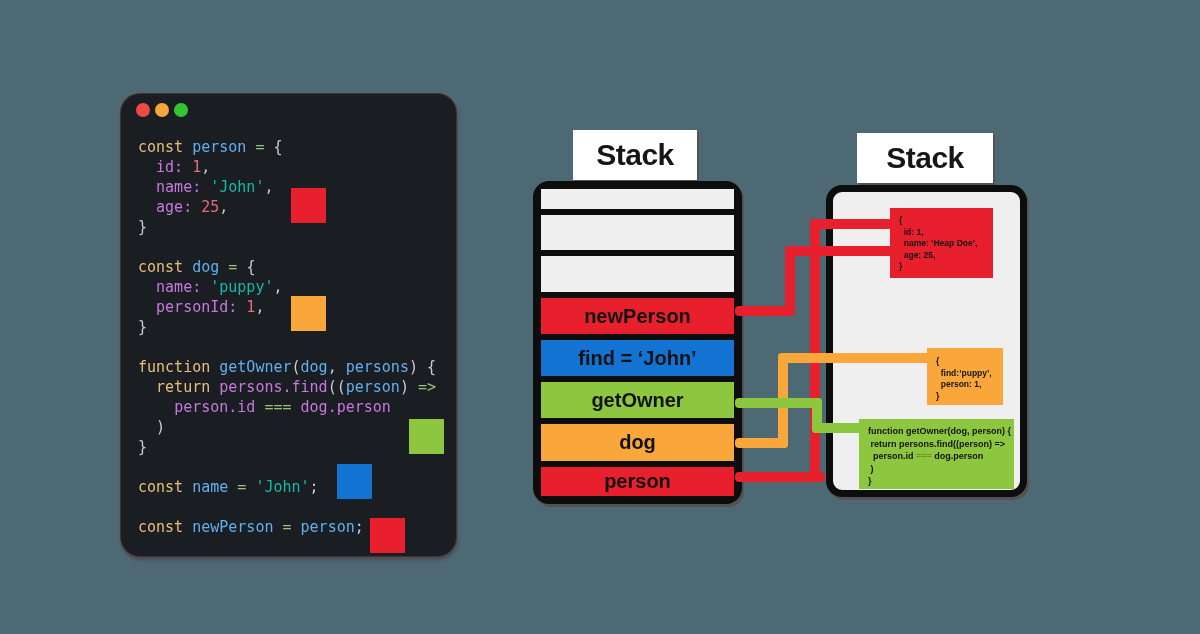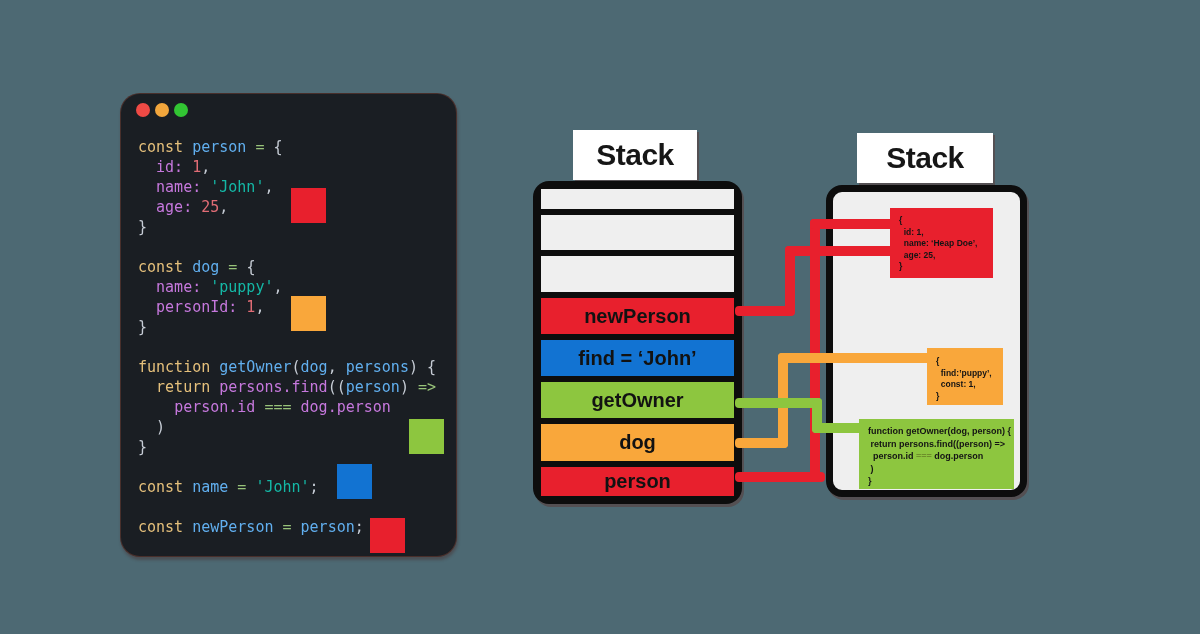--- a/index.html
+++ b/index.html
@@ -127,15 +127,15 @@
     <div class="seg" style="left: 735px; top: 438px; width: 53px; height: 10px; background: rgb(249, 167, 59);"></div>
     <div class="seg" style="left: 778px; top: 353px; width: 10px; height: 95px; background: rgb(249, 167, 59);"></div>
     <div class="seg" style="left: 778px; top: 353px; width: 155px; height: 10px; background: rgb(249, 167, 59);"></div>
     <div class="seg" style="left: 735px; top: 398px; width: 87px; height: 10px; background: rgb(141, 198, 63);"></div>
     <div class="seg" style="left: 812px; top: 398px; width: 10px; height: 35px; background: rgb(141, 198, 63);"></div>
     <div class="seg" style="left: 812px; top: 423px; width: 55px; height: 10px; background: rgb(141, 198, 63);"></div>
   </div>
 
 <div id="heap-boxes">
     <div class="heap-box" style="left: 890px; top: 208px; width: 103px; height: 70px; font-size: 8.5px; line-height: 11.5px; padding: 7px 9px; background: rgb(232, 32, 45);"><div><span>{</span></div><div><span>  id: 1,</span></div><div><span>  name: ‘Heap Doe’,</span></div><div><span>  age: 25,</span></div><div><span>}</span></div></div>
-    <div class="heap-box" style="left: 927px; top: 348px; width: 76px; height: 57px; font-size: 8.5px; line-height: 11.5px; padding: 8px 9px; background: rgb(249, 167, 59);"><div><span>{</span></div><div><span>  find:’puppy’,</span></div><div><span>  const: 1,</span></div><div><span>}</span></div></div>
+    <div class="heap-box" style="left: 927px; top: 348px; width: 76px; height: 57px; font-size: 8.5px; line-height: 11.5px; padding: 8px 9px; background: rgb(249, 167, 59);"><div><span>{</span></div><div><span>  find:’puppy’,</span></div><div><span>  person: 1,</span></div><div><span>}</span></div></div>
     <div class="heap-box" style="left: 859px; top: 419px; width: 155px; height: 70px; font-size: 9px; line-height: 12.5px; padding: 6px 9px; background: rgb(141, 198, 63);"><div><span>function getOwner(dog, person) {</span></div><div><span> return persons.find((person) =&gt;</span></div><div><span>  person.id </span><span class="eq">===</span><span> dog.person</span></div><div><span> )</span></div><div><span>}</span></div></div>
   </div>
 
 </body></html>

